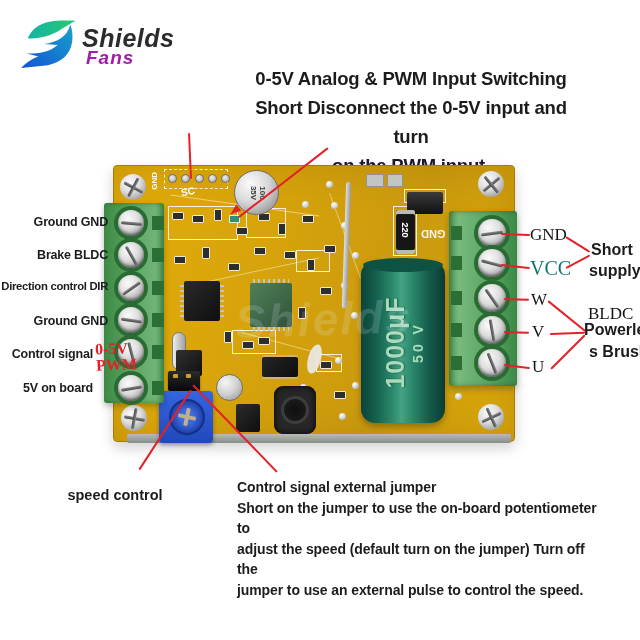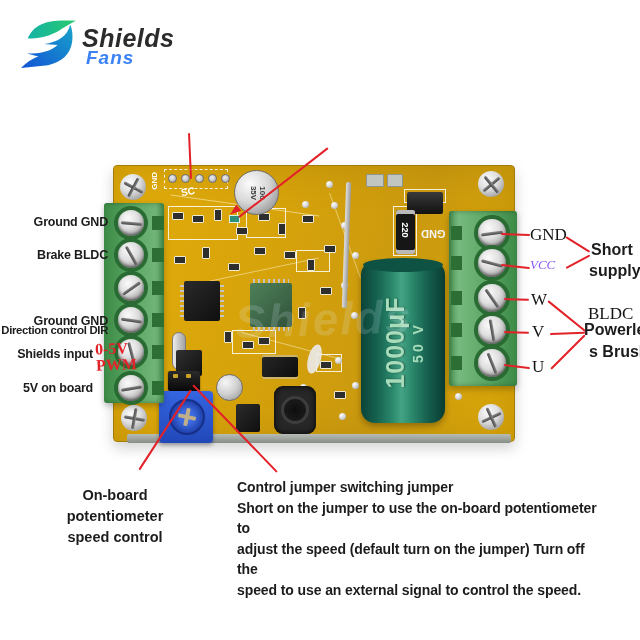--- a/index.html
+++ b/index.html
@@ -37,22 +37,27 @@
       </linearGradient>
       <linearGradient id="lgBlue" x1="0" y1="1" x2="1" y2="0">
         <stop offset="0" stop-color="#1353d6"></stop>
           <stop offset="1" stop-color="#17a3c9"></stop>
       </linearGradient>
     </defs>
     <path fill="url(#lgGreen)" d="M10 23 C17 8 30 3 60 5 C48 11 44 15 37 18 C29 22 18 24 10 23 Z"></path>
     <path fill="url(#lgBlue)" d="M54 9 C51 21 41 27 27 29 L41 30 C33 37 23 39 9 39 L21 42 C13 45 9 48 3 54 L31 51 C45 48 54 40 56 27 C57 20 56 13 54 9 Z"></path>
   </svg>
   <div class="txt" style="left:82px;top:24px;font-size:25px;font-weight:800;font-style:italic;color:#2b2b2b;letter-spacing:.5px;">Shields</div>
-  <div class="txt" style="left:86px;top:47px;font-size:19px;font-style:italic;color:#3b82f6;letter-spacing:1px;">Fans</div>
-
+  <div class="txt" style="left:86px;top:47px;font-size:19px;font-style:italic;color:#a21caf;letter-spacing:1px;">Fans</div>
+
+  <div class="abs" style="left:245px;top:64px;width:332px;text-align:center;font-weight:600;color:#1c1c1c;font-size:18.5px;line-height:29px;letter-spacing:-0.2px;">
+    <div>0-5V Analog &amp; PWM Input Switching</div>
+    <div>Short Disconnect the 0-5V input and turn</div>
+    <div>on the PWM input.</div>
+  </div>
 
   <div class="abs" style="left:113px;top:165px;width:400px;height:275px;border-radius:4px;
               background:linear-gradient(105deg,#e2ac09,#d6a30b 38%,#cb9a0f 68%,#dba808);
               border:1px solid #a37c06;box-shadow:0 6px 14px rgba(0,0,0,.18), inset 0 0 40px rgba(120,85,0,.25);"></div>
   <div class="abs" style="left:127px;top:434px;width:384px;height:9px;border-radius:2px;
               background:linear-gradient(#b7bcb7,#878d87);"></div>
 
   <div class="abs" style="left:170px;top:205px;width:150px;height:1px;background:rgba(255,248,210,.55);transform:rotate(8deg);"></div>
   <div class="abs" style="left:200px;top:270px;width:120px;height:1px;background:rgba(255,248,210,.5);transform:rotate(-12deg);"></div>
   <div class="abs" style="left:240px;top:345px;width:100px;height:1px;background:rgba(255,248,210,.5);transform:rotate(15deg);"></div>
@@ -264,43 +269,42 @@
   <div class="line" style="left:504px;top:331px;width:25px;transform:rotate(2deg);"></div>
   <div class="line" style="left:504px;top:364px;width:26px;transform:rotate(7deg);"></div>
   <div class="line" style="left:566px;top:236px;width:28px;transform:rotate(32deg);"></div>
   <div class="line" style="left:566px;top:267px;width:27px;transform:rotate(-28deg);"></div>
   <div class="line" style="left:548px;top:300px;width:48px;transform:rotate(39deg);"></div>
   <div class="line" style="left:550px;top:333px;width:35px;transform:rotate(-2deg);"></div>
   <div class="line" style="left:551px;top:368px;width:48px;transform:rotate(-45deg);"></div>
 
   <div class="txt" style="left:0;width:108px;top:215px;text-align:right;font-size:12.5px;letter-spacing:-0.2px;">Ground GND</div>
   <div class="txt" style="left:0;width:108px;top:248px;text-align:right;font-size:12.5px;letter-spacing:-0.2px;">Brake BLDC</div>
-  <div class="txt" style="left:0;width:108px;top:280px;text-align:right;font-size:11.3px;letter-spacing:-0.3px;margin-top:44px;">Direction control DIR</div>
+  <div class="txt" style="left:0;width:108px;top:280px;text-align:right;font-size:11.3px;letter-spacing:-0.3px;">Direction control DIR</div>
   <div class="txt" style="left:0;width:108px;top:314px;text-align:right;font-size:12.5px;letter-spacing:-0.2px;">Ground GND</div>
-  <div class="txt" style="left:0;width:93px;top:347px;text-align:right;font-size:12.5px;letter-spacing:-0.2px;">Shields input</div>
+  <div class="txt" style="left:0;width:93px;top:347px;text-align:right;font-size:12.5px;letter-spacing:-0.2px;">Control signal</div>
   <div class="txt serif" style="left:95px;top:340px;font-size:16px;font-weight:700;color:#e32128;transform:rotate(-2deg);">0-5V</div>
   <div class="txt serif" style="left:96px;top:356px;font-size:16px;font-weight:700;color:#e32128;transform:rotate(-2deg);">PWM</div>
   <div class="txt" style="left:0;width:93px;top:381px;text-align:right;font-size:12.5px;letter-spacing:-0.2px;">5V on board</div>
 
   <div class="txt serif" style="left:530px;top:225px;font-size:17px;color:#141414;">GND</div>
-  <div class="txt serif" style="left:530px;top:257px;font-size:13px;color:#8b5cf6;font-style:italic;">VCC</div>
+  <div class="txt serif" style="left:530px;top:257px;font-size:20px;color:#0f766e;">VCC</div>
   <div class="txt serif" style="left:531px;top:290px;font-size:17px;color:#141414;">W</div>
   <div class="txt serif" style="left:532px;top:322px;font-size:17px;color:#141414;">V</div>
   <div class="txt serif" style="left:532px;top:357px;font-size:17px;color:#141414;">U</div>
 
   <div class="txt" style="left:591px;top:241px;font-size:16px;">Short</div>
   <div class="txt" style="left:589px;top:262px;font-size:16px;text-align:center;">supply</div>
   <div class="txt serif" style="left:588px;top:304px;font-size:17px;color:#141414;">BLDC</div>
   <div class="txt" style="left:584px;top:321px;font-size:16px;">Powerles</div>
   <div class="txt" style="left:589px;top:343px;font-size:16px;">s Brush</div>
 
   <div class="abs" style="left:38px;top:485px;width:154px;text-align:center;font-weight:600;color:#1c1c1c;font-size:14.5px;line-height:21px;">
-    <div>On-board potentiometer</div>
     <div>speed control</div>
   </div>
   <div class="abs" style="left:237px;top:477px;width:360px;font-weight:600;color:#1c1c1c;font-size:14px;line-height:20.5px;letter-spacing:-0.1px;">
-    <div>Control jumper switching jumper</div>
+    <div>Control signal external jumper</div>
     <div>Short on the jumper to use the on-board potentiometer to</div>
     <div>adjust the speed (default turn on the jumper) Turn off the</div>
-    <div>speed to use an external signal to control the speed.</div>
+    <div>jumper to use an external pulse to control the speed.</div>
   </div>
 
 </div>
 
 </body></html>

